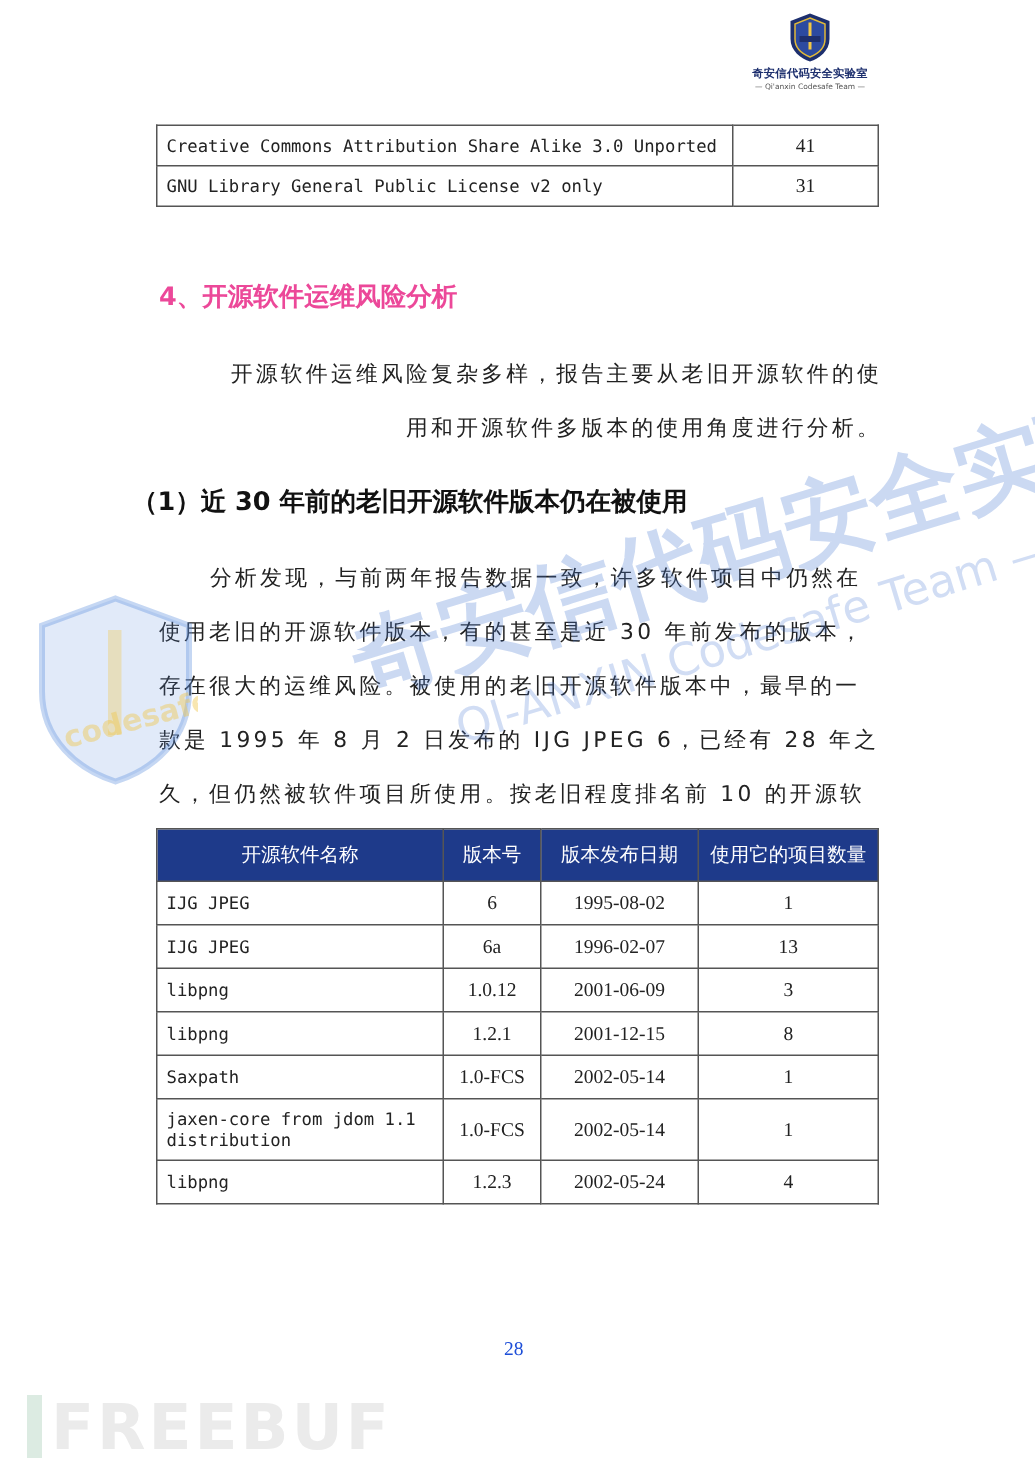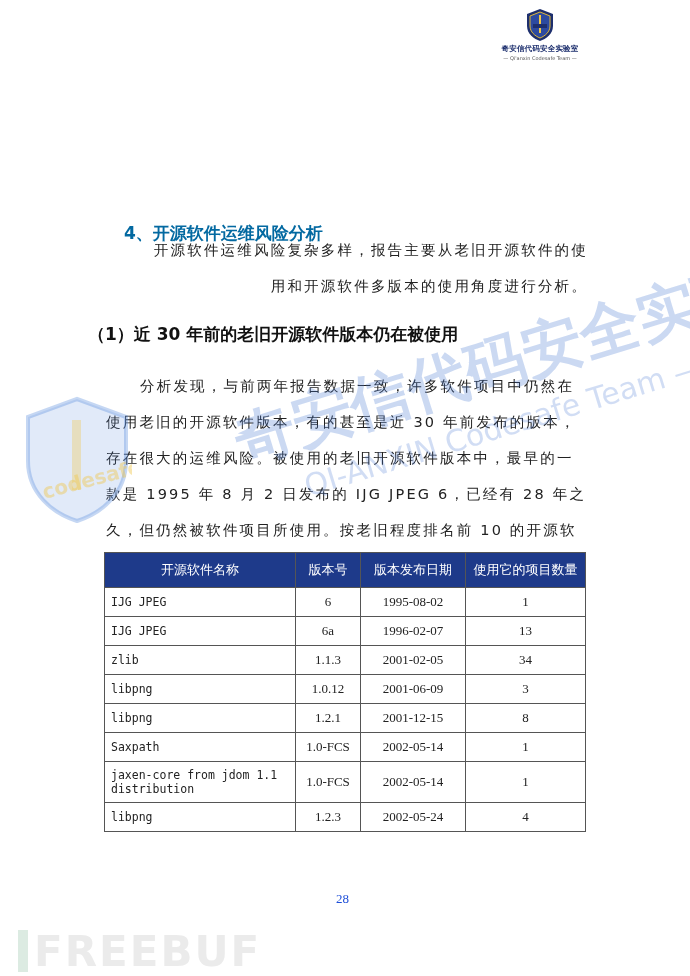--- a/index.html
+++ b/index.html
@@ -12,21 +12,21 @@
   .logo .cn { font-family: "DejaVu Sans", sans-serif; font-size: 7.5px; font-weight: bold; color: #1d2f6e; margin-top: 2px; letter-spacing: 0.2px; }
   .logo .en { font-family: "DejaVu Sans", sans-serif; font-size: 5px; color: #555; margin-top: 1px; }
 
   table { border-collapse: collapse; position: absolute; left: 104px; }
   td, th { border: 1px solid #555; }
 
   .top-table { top: 83px; width: 482px; }
   .top-table td { height: 26px; font-family: "DejaVu Sans Mono", "Liberation Mono", monospace; font-size: 11.5px; padding: 0 6px; color: #222; }
   .top-table td.n { text-align: center; width: 84px; font-family: "Liberation Serif", serif; font-size: 13px; }
 
-  .h4 { position: absolute; left: 124px; top: 186px; font-family: "DejaVu Sans", sans-serif; font-size: 17px; font-weight: bold; color: #0369a1; margin-top: 36px; }
+  .h4 { position: absolute; left: 106px; top: 186px; font-family: "DejaVu Sans", sans-serif; font-size: 17px; font-weight: bold; color: #ec4899; }
   .p { position: absolute; left: 106px; width: 482px; font-family: "DejaVu Sans", sans-serif; font-size: 14.5px; color: #222; letter-spacing: 2.2px; line-height: 36px; }
   .p1 { top: 232px; text-align: right; }
   .h5 { position: absolute; left: 88px; top: 323px; font-family: "DejaVu Sans", sans-serif; font-size: 17px; font-weight: bold; color: #111; }
   .p2 { top: 368px; }
   .indent { display: inline-block; width: 34px; }
 
   .wm { position: absolute; pointer-events: none; }
   .wm-cn { left: 225px; top: 405px; font-family: "DejaVu Sans", sans-serif; font-weight: bold; font-size: 60px; color: rgba(70,120,210,0.28); transform: rotate(-17deg); transform-origin: left top; white-space: nowrap; }
   .wm-en { left: 300px; top: 470px; font-family: "DejaVu Sans", sans-serif; font-size: 30px; color: rgba(70,120,210,0.25); transform: rotate(-17deg); transform-origin: left top; white-space: nowrap; }
   .wm-shield { left: 22px; top: 395px; }
@@ -51,20 +51,28 @@
     <path d="M15 4 L25 8 L25 18 C25 24 20 28 15 30 C10 28 5 24 5 18 L5 8 Z" fill="#2c4aa0" stroke="#e0b93a" stroke-width="1"></path>
     <rect x="14" y="7" width="2" height="18" fill="#f2c744"></rect>
     <rect x="8" y="16" width="14" height="4" fill="#1d2f6e"></rect>
   </svg>
   <div class="cn">奇安信代码安全实验室</div>
   <div class="en">— Qi'anxin Codesafe Team —</div>
 </div>
 
 <table class="top-table">
   <tbody>
+      <tr>
+    <td>Creative Commons Attribution Share Alike 3.0 Unported</td>
+    <td class="n">41</td>
+  </tr>
+  <tr>
+    <td>GNU Library General Public License v2 only</td>
+    <td class="n">31</td>
+  </tr>
 </tbody>
   </table>
 
 <div class="h4">4、开源软件运维风险分析</div>
 <div class="p p1"><span class="indent"></span><span>开源软件运维风险复杂多样，报告主要从老旧开源软件的使用和开源软件多版本的使用角度进行分析。</span></div>
 
 <div class="h5">（1）近 30 年前的老旧开源软件版本仍在被使用</div>
 <div class="p p2"><span class="indent"></span><span>分析发现，与前两年报告数据一致，许多软件项目中仍然在使用老旧的开源软件版本，有的甚至是近 30 年前发布的版本，存在很大的运维风险。被使用的老旧开源软件版本中，最早的一款是 1995 年 8 月 2 日发布的 IJG JPEG 6，已经有 28 年之久，但仍然被软件项目所使用。按老旧程度排名前 10 的开源软件如下表所示。</span></div>
 
 <div class="wm wm-shield">
@@ -89,26 +97,20 @@
     <td class="name">IJG JPEG</td>
     <td class="c">6</td>
     <td class="c">1995-08-02</td>
     <td class="c">1</td>
   </tr>
   <tr>
     <td class="name">IJG JPEG</td>
     <td class="c">6a</td>
     <td class="c">1996-02-07</td>
     <td class="c">13</td>
-  </tr>
-  <tr>
-    <td class="name">zlib</td>
-    <td class="c">1.1.3</td>
-    <td class="c">2001-02-05</td>
-    <td class="c">34</td>
   </tr>
   <tr>
     <td class="name">libpng</td>
     <td class="c">1.0.12</td>
     <td class="c">2001-06-09</td>
     <td class="c">3</td>
   </tr>
   <tr>
     <td class="name">libpng</td>
     <td class="c">1.2.1</td>

